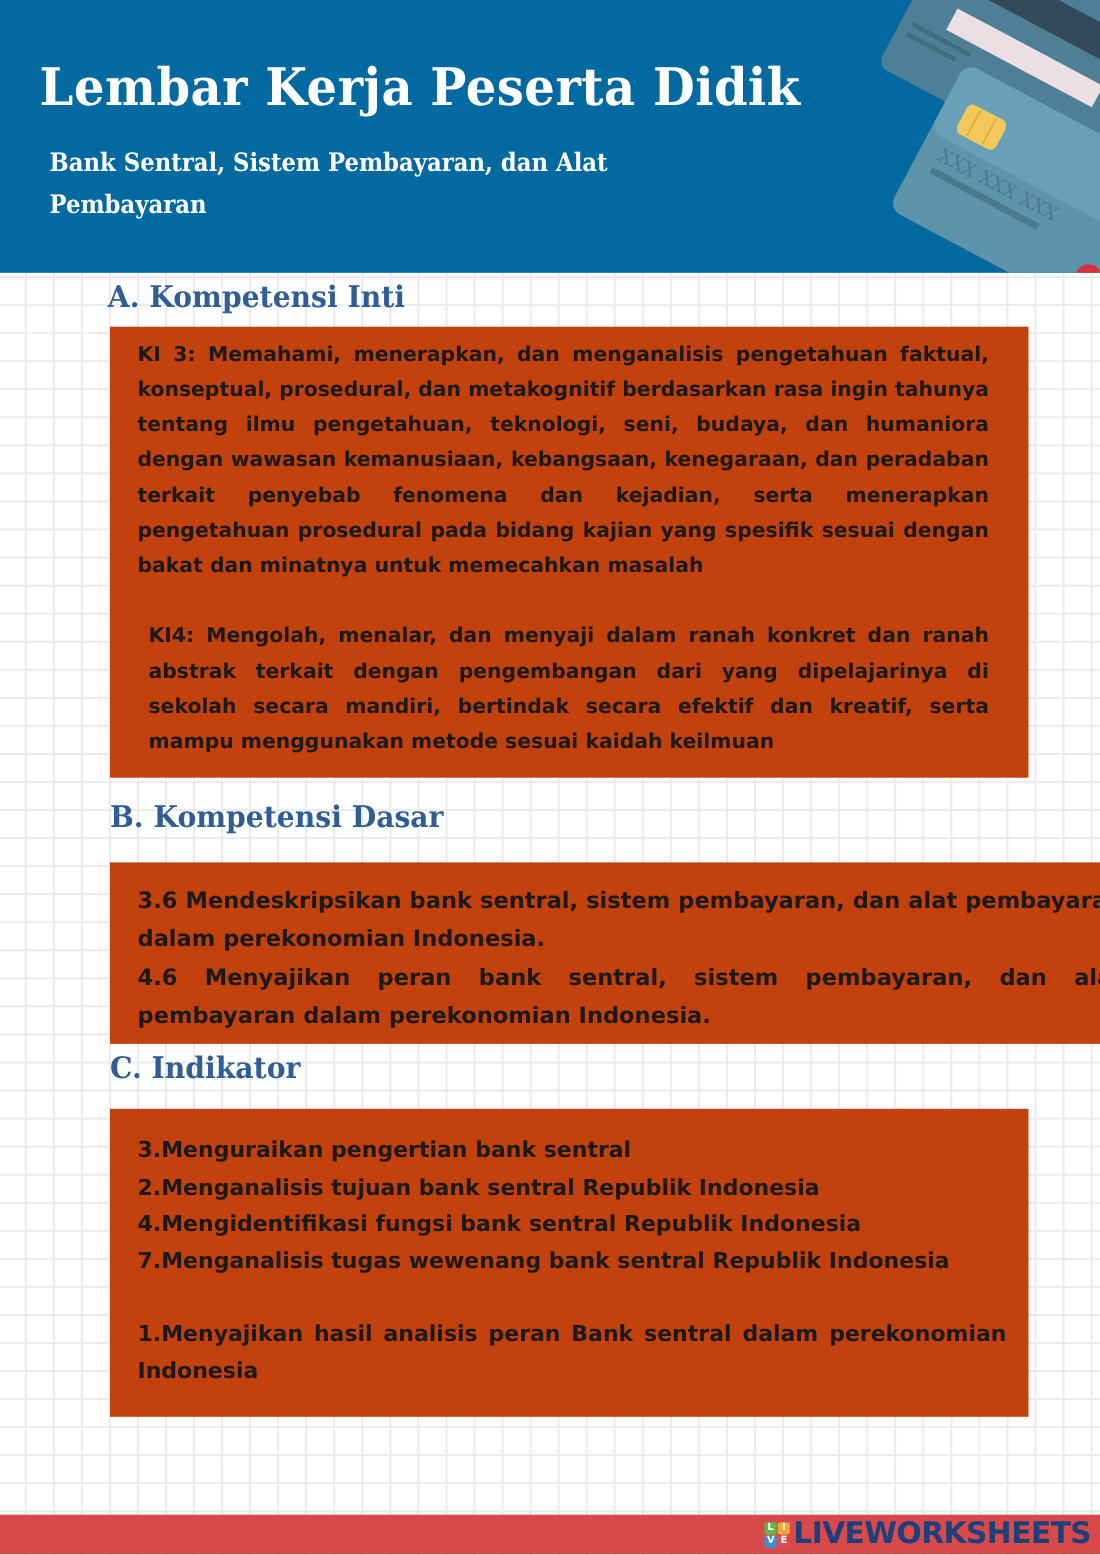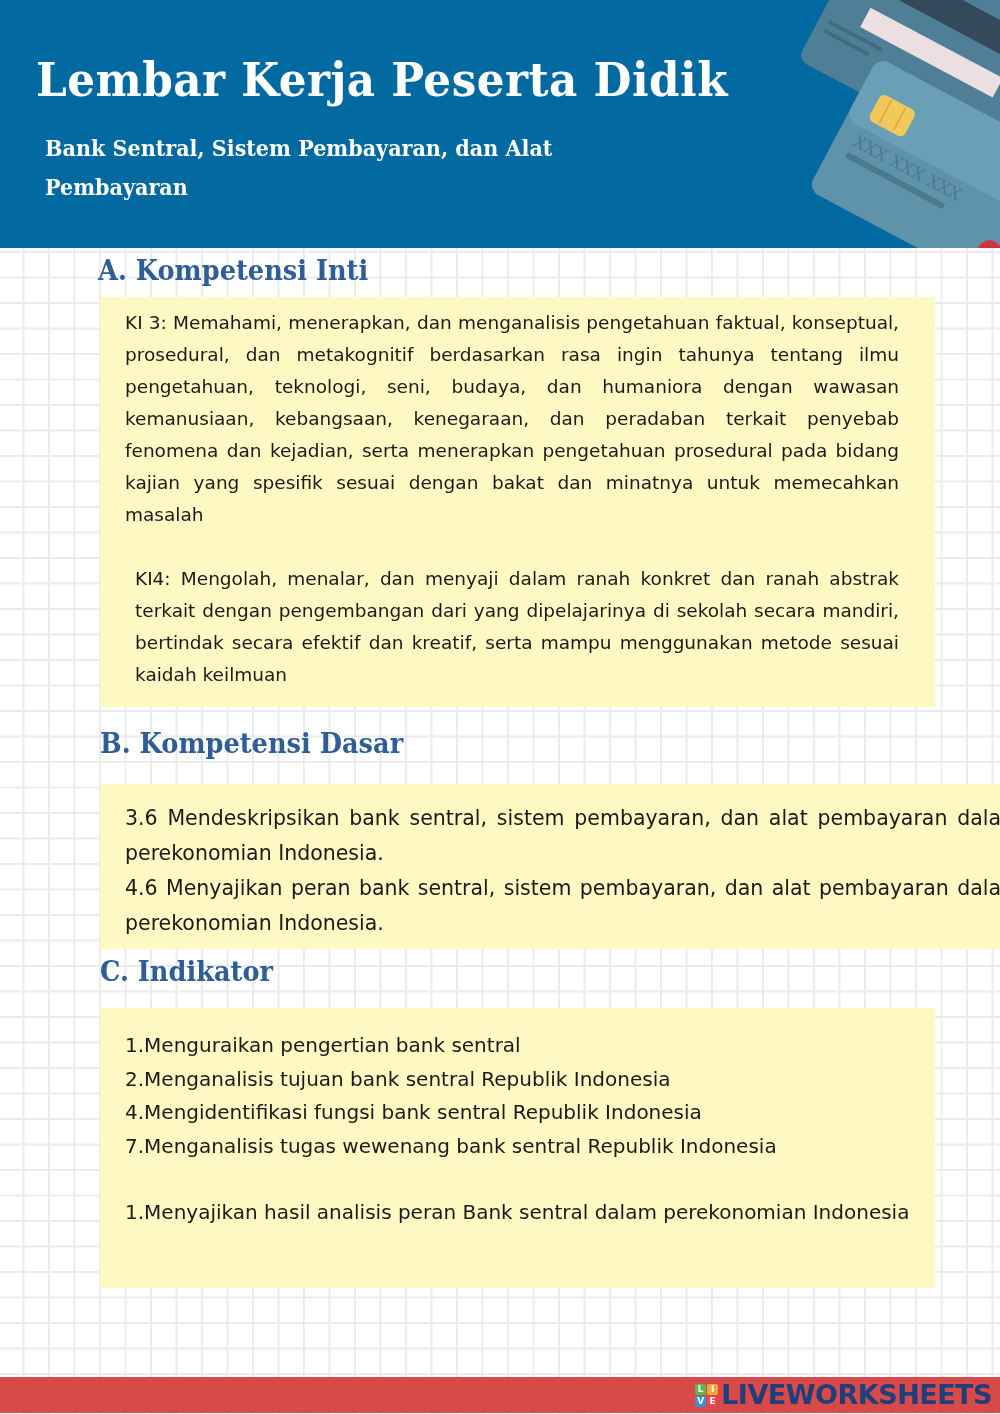--- a/index.html
+++ b/index.html
@@ -30,23 +30,24 @@
     transform:scaleX(0.9); transform-origin:left;
   }
   .cards { position:absolute; left:780px; top:0; width:220px; height:270px; }
   .section-heading {
     position:absolute; margin:0;
     font-family:"DejaVu Serif", serif; font-weight:bold;
     font-size:27px; color:#2f5d95;
     transform:scaleX(0.95); transform-origin:left;
   }
   .box {
-    position:absolute; background:#fef9c3;
+    position:absolute; background:#c2410c;
     font-family:"DejaVu Sans", sans-serif; color:#1a1a1a;
     box-sizing:border-box;
+    font-weight:bold;
   }
   .box p { margin:0; text-align:justify; text-align-last:left; }
   .box-a { left:100px; top:297px; width:835px; height:410px; padding:10px 36px 0 25px; font-size:18.5px; line-height:32px; }
   .box-b { left:100px; top:784px; width:949px; height:165px; padding:17px 28px 0 25px; font-size:20.5px; line-height:35px; }
   .box-c { left:100px; top:1008px; width:835px; height:280px; padding:21px 20px 0 25px; font-size:20px; line-height:33.5px; }
   .gap { height:32px; }
   .gap-c { height:33px; }
   .footer {
     position:absolute; left:0; top:1377px; width:1000px; height:36px;
     background:#d84a4a;
@@ -103,21 +104,21 @@
 </div>
 
 <h3 class="section-heading" style="left:100px; top:728px;">B. Kompetensi Dasar</h3>
 <div class="box box-b">
   <p>3.6 Mendeskripsikan bank sentral, sistem pembayaran, dan alat pembayaran dalam perekonomian Indonesia.</p>
   <p>4.6 Menyajikan peran bank sentral, sistem pembayaran, dan alat pembayaran dalam perekonomian Indonesia.</p>
 </div>
 
 <h3 class="section-heading" style="left:100px; top:956px;">C. Indikator</h3>
 <div class="box box-c">
-  <p>1.Menguraikan pengertian bank sentral</p>
+  <p>3.Menguraikan pengertian bank sentral</p>
   <p>2.Menganalisis tujuan bank sentral Republik Indonesia</p>
   <p>4.Mengidentifikasi fungsi bank sentral Republik Indonesia</p>
   <p>7.Menganalisis tugas wewenang bank sentral Republik Indonesia</p>
   <div class="gap-c"></div>
   <p>1.Menyajikan hasil analisis peran Bank sentral dalam perekonomian Indonesia</p>
 </div>
 
 <div class="footer">
   <div class="brand">
     <div class="brand-logo">

